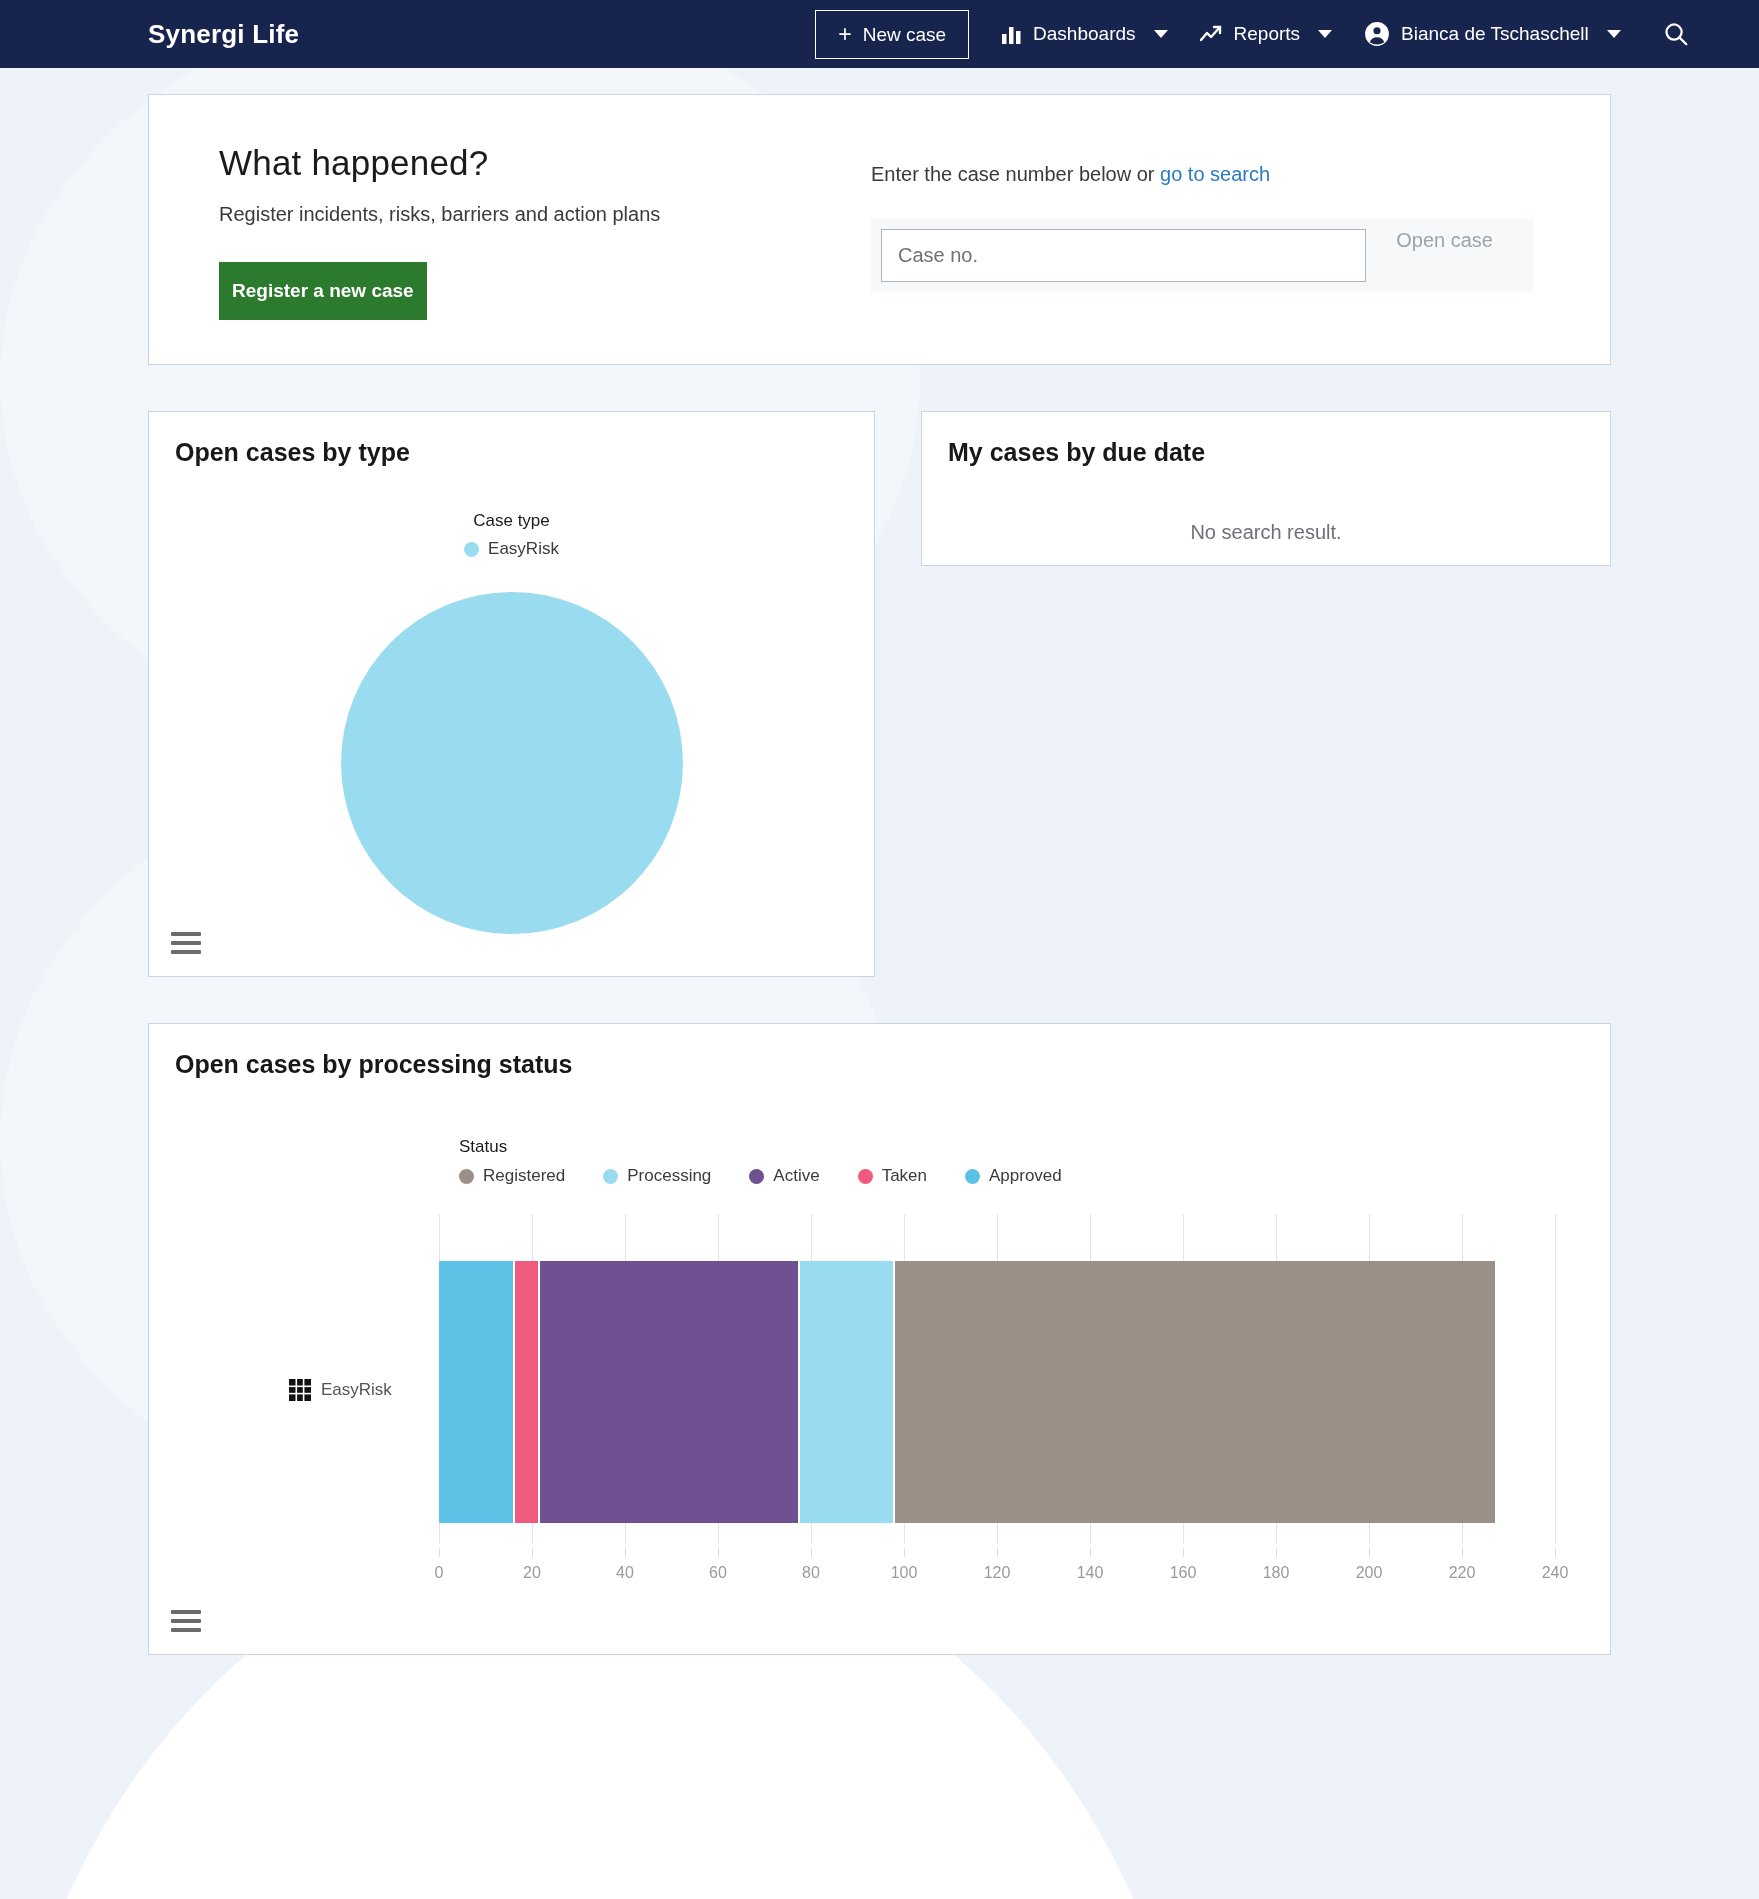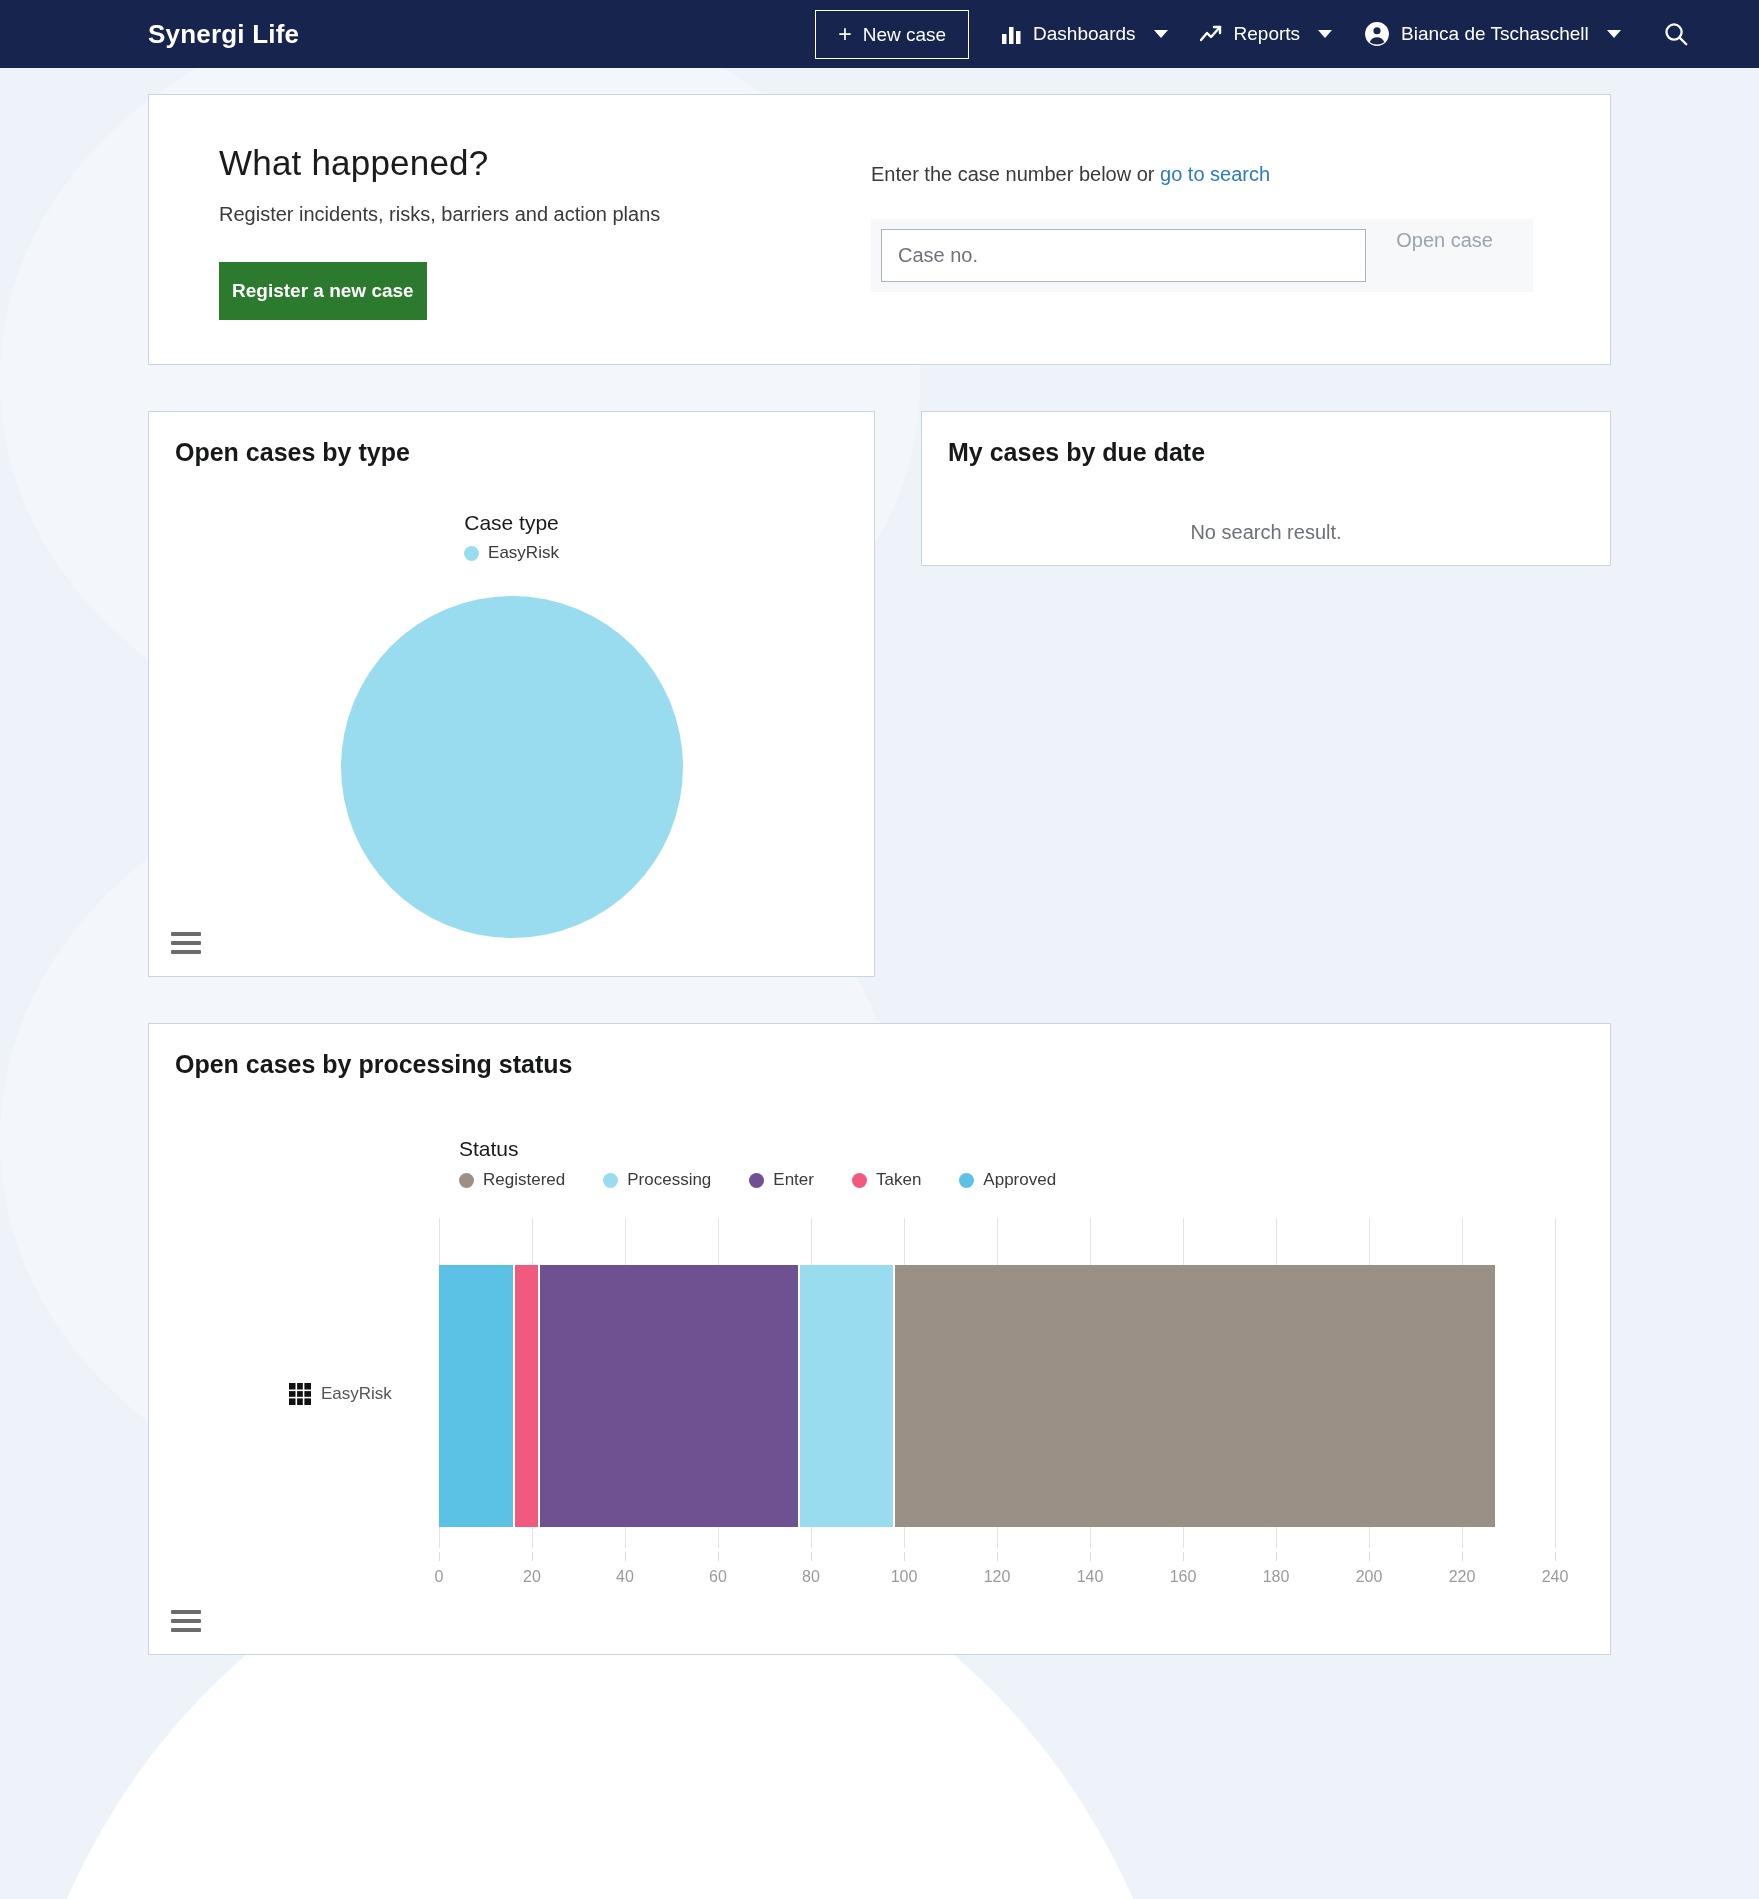--- a/index.html
+++ b/index.html
@@ -86,21 +86,21 @@
   .card-pie { width: 727px; height: 566px; position: relative; }
   .card-due { flex: 1; height: 155px; position: relative; }
   .card-title {
     font-size: 25px; font-weight: 700; color: #16181a;
     padding: 26px 0 0 26px;
   }
   .no-result { text-align: center; color: #6b7177; font-size: 20px; margin-top: 54px; }
 
   
   .pie-legend { margin-top: 44px; text-align: center; }
-  .legend-title { font-size: 21px; color: #1b1b1b; font-weight: 400; }
+  .legend-title { font-size: 17px; color: #1b1b1b; font-weight: 400; }
   .legend-items { margin-top: 8px; display: flex; justify-content: center; gap: 26px; }
   .legend-item { display: flex; align-items: center; gap: 9px; font-size: 17px; color: #3b3b3b; }
   .dot { width: 15px; height: 15px; border-radius: 50%; display: inline-block; }
   .pie {
     width: 342px; height: 342px; border-radius: 50%;
     margin: 33px auto 0 auto;
   }
   .burger {
     position: absolute; left: 22px; bottom: 22px; width: 30px; cursor: pointer;
     display: flex; flex-direction: column; gap: 5px;
@@ -259,21 +259,21 @@
         <div class="legend-item">
           <span class="dot" style="background:#9b9086"></span>
           <span>Registered</span>
         </div>
         <div class="legend-item">
           <span class="dot" style="background:#9adcef"></span>
           <span>Processing</span>
         </div>
         <div class="legend-item">
           <span class="dot" style="background:#6f5091"></span>
-          <span>Enter</span>
+          <span>Active</span>
         </div>
         <div class="legend-item">
           <span class="dot" style="background:#ef5a7e"></span>
           <span>Taken</span>
         </div>
         <div class="legend-item">
           <span class="dot" style="background:#5bc2e6"></span>
           <span>Approved</span>
         </div>
       </div>

